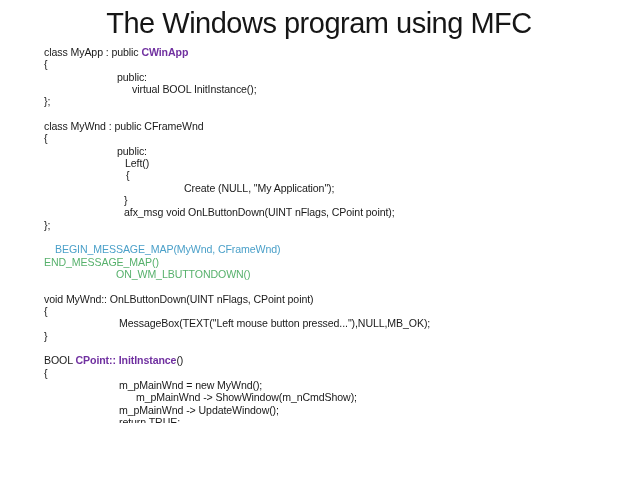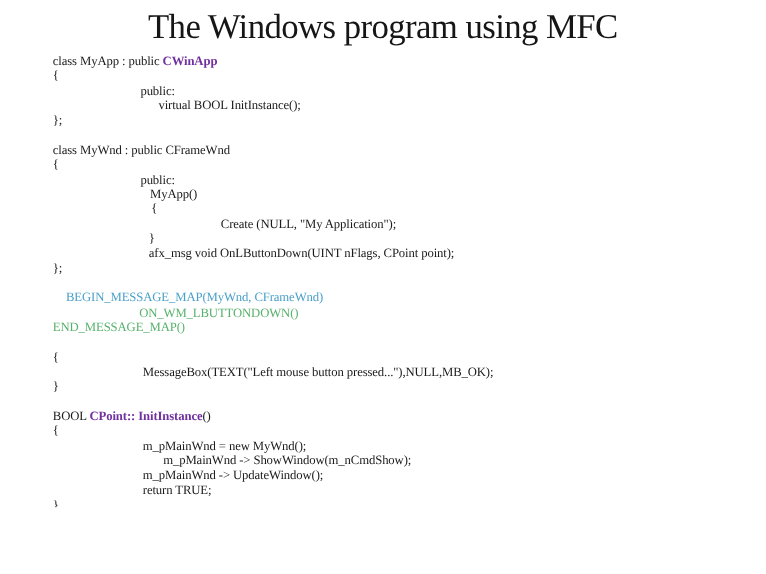--- a/index.html
+++ b/index.html
@@ -6,21 +6,21 @@
     margin: 0;
     padding: 0;
     background: #ffffff;
   }
   .slide {
     position: relative;
     width: 638px;
     height: 423px;
     background: #ffffff;
     overflow: hidden;
-    font-family: Liberation Serif, serif;
+    font-family: Liberation Sans, sans-serif;
   }
   .slide-title {
     position: absolute;
     top: 3px;
     left: 0;
     right: 0;
     text-align: center;
     font-size: 29px;
     line-height: 40px;
     font-weight: 400;
@@ -53,31 +53,32 @@
   <div class="code-block">
       <div class="line" style="padding-left: 0px;"><span style="color: rgb(26, 26, 26);">class MyApp : public </span><span style="color: rgb(112, 48, 160); font-weight: bold;">CWinApp</span></div>
       <div class="line" style="padding-left: 0px;"><span style="color: rgb(26, 26, 26);">{</span></div>
       <div class="line" style="padding-left: 73px;"><span style="color: rgb(26, 26, 26);">public:</span></div>
       <div class="line" style="padding-left: 88px;"><span style="color: rgb(26, 26, 26);">virtual BOOL InitInstance();</span></div>
       <div class="line" style="padding-left: 0px;"><span style="color: rgb(26, 26, 26);">};</span></div>
       <div class="line" style="padding-left: 0px;">&nbsp;</div>
       <div class="line" style="padding-left: 0px;"><span style="color: rgb(26, 26, 26);">class MyWnd : public CFrameWnd</span></div>
       <div class="line" style="padding-left: 0px;"><span style="color: rgb(26, 26, 26);">{</span></div>
       <div class="line" style="padding-left: 73px;"><span style="color: rgb(26, 26, 26);">public:</span></div>
-      <div class="line" style="padding-left: 81px;"><span style="color: rgb(26, 26, 26);">MyApp()</span></div>
+      <div class="line" style="padding-left: 81px;"><span style="color: rgb(26, 26, 26);">Left()</span></div>
       <div class="line" style="padding-left: 82px;"><span style="color: rgb(26, 26, 26);">{</span></div>
       <div class="line" style="padding-left: 140px;"><span style="color: rgb(26, 26, 26);">Create (NULL, "My Application");</span></div>
       <div class="line" style="padding-left: 80px;"><span style="color: rgb(26, 26, 26);">}</span></div>
       <div class="line" style="padding-left: 80px;"><span style="color: rgb(26, 26, 26);">afx_msg void OnLButtonDown(UINT nFlags, CPoint point);</span></div>
       <div class="line" style="padding-left: 0px;"><span style="color: rgb(26, 26, 26);">};</span></div>
       <div class="line" style="padding-left: 0px;">&nbsp;</div>
       <div class="line" style="padding-left: 11px;"><span style="color: rgb(75, 160, 201);">BEGIN_MESSAGE_MAP(MyWnd, CFrameWnd)</span></div>
+      <div class="line" style="padding-left: 0px;"><span style="color: rgb(87, 177, 108);">END_MESSAGE_MAP()</span></div>
       <div class="line" style="padding-left: 72px;"><span style="color: rgb(87, 177, 108);">ON_WM_LBUTTONDOWN()</span></div>
-      <div class="line" style="padding-left: 0px;"><span style="color: rgb(87, 177, 108);">END_MESSAGE_MAP()</span></div>
       <div class="line" style="padding-left: 0px;">&nbsp;</div>
+      <div class="line" style="padding-left: 0px;"><span style="color: rgb(26, 26, 26);">void MyWnd:: OnLButtonDown(UINT nFlags, CPoint point)</span></div>
       <div class="line" style="padding-left: 0px;"><span style="color: rgb(26, 26, 26);">{</span></div>
       <div class="line" style="padding-left: 75px;"><span style="color: rgb(26, 26, 26);">MessageBox(TEXT("Left mouse button pressed..."),NULL,MB_OK);</span></div>
       <div class="line" style="padding-left: 0px;"><span style="color: rgb(26, 26, 26);">}</span></div>
       <div class="line" style="padding-left: 0px;">&nbsp;</div>
       <div class="line" style="padding-left: 0px;"><span style="color: rgb(26, 26, 26);">BOOL </span><span style="color: rgb(112, 48, 160); font-weight: bold;">CPoint:: InitInstance</span><span style="color: rgb(26, 26, 26);">()</span></div>
       <div class="line" style="padding-left: 0px;"><span style="color: rgb(26, 26, 26);">{</span></div>
       <div class="line" style="padding-left: 75px;"><span style="color: rgb(26, 26, 26);">m_pMainWnd = new MyWnd();</span></div>
       <div class="line" style="padding-left: 75px;"><span style="color: rgb(26, 26, 26); padding-left: 17px;">m_pMainWnd -&gt; ShowWindow(m_nCmdShow);</span></div>
       <div class="line" style="padding-left: 75px;"><span style="color: rgb(26, 26, 26);">m_pMainWnd -&gt; UpdateWindow();</span></div>
       <div class="line" style="padding-left: 75px;"><span style="color: rgb(26, 26, 26);">return TRUE;</span></div>

